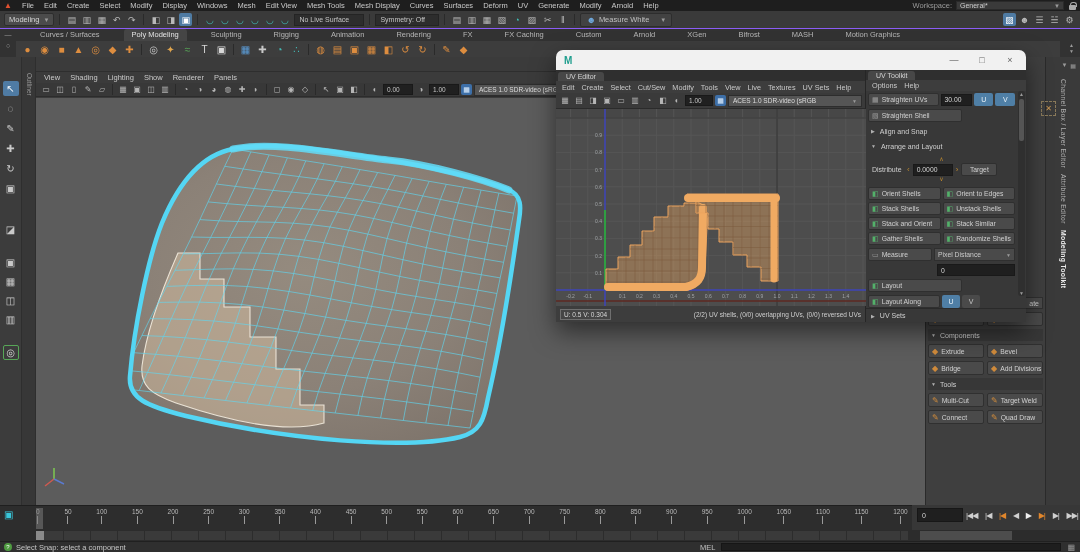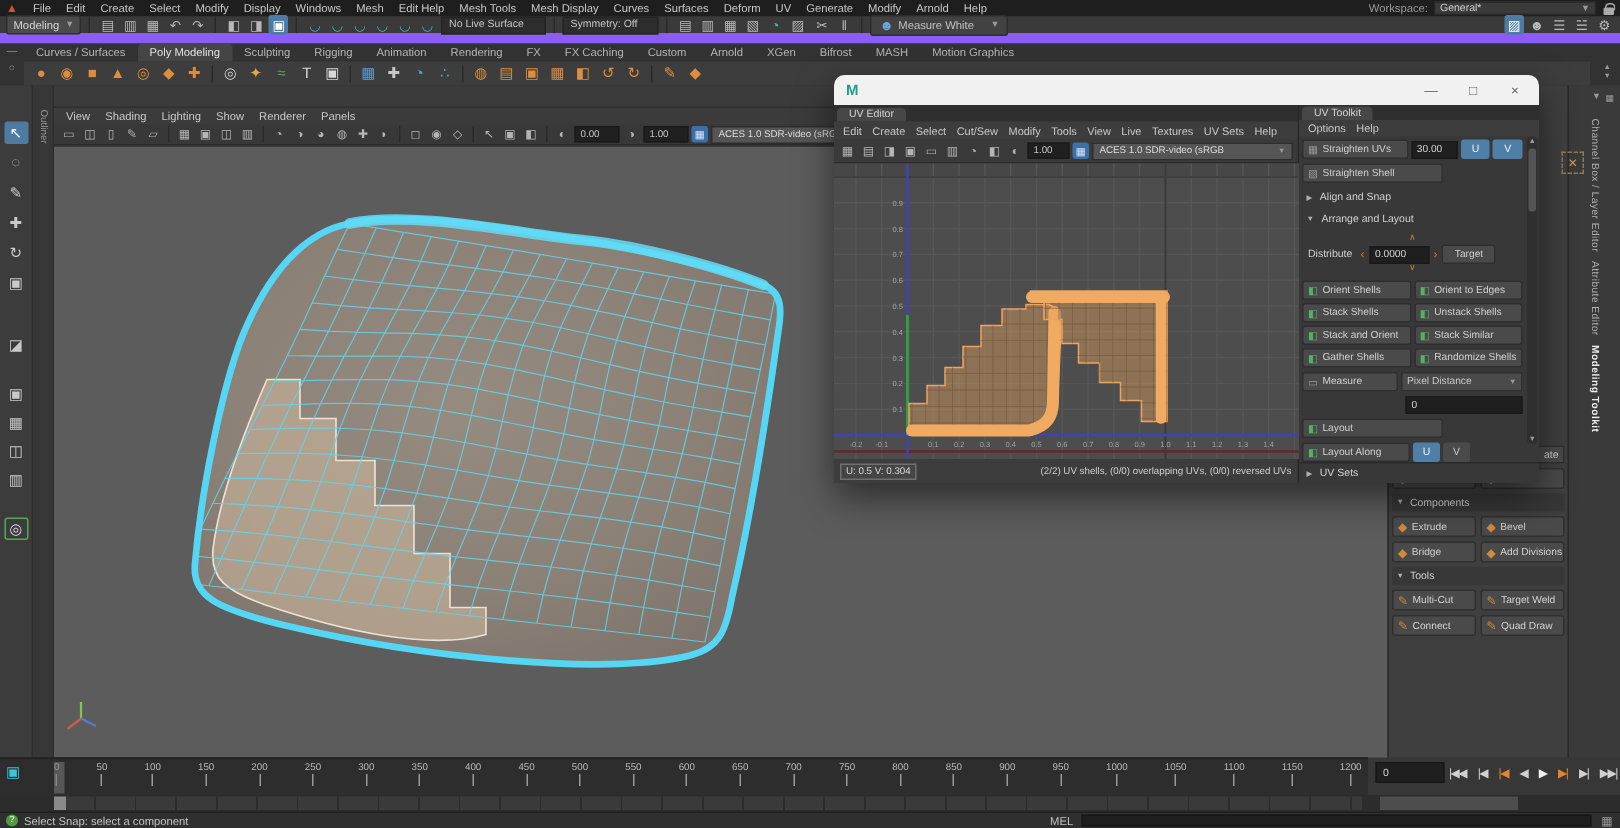--- a/index.html
+++ b/index.html
@@ -13,38 +13,38 @@
   #menubar .menu{padding:0 5px;cursor:default;}
   #menubar .spacer{flex:1;}
   #menubar .ws-label{color:#9a9a9a;margin-right:3px;}
   #menubar .ws-box{width:108px;height:9px;background:#3a3a3a;border:1px solid #2a2a2a;color:#cfcfcf;font-size:7px;display:flex;align-items:center;padding:0 3px;}
   #menubar .ws-box .arr{margin-left:auto;color:#9a9a9a;font-size:6px;}
   .lock{width:7px;height:8px;position:relative;margin-left:4px;}
   .lock:before{content:"";position:absolute;left:1px;top:0;width:5px;height:4px;border:1px solid #aaa;border-bottom:none;border-radius:3px 3px 0 0;}
   .lock:after{content:"";position:absolute;left:0;top:3px;width:7px;height:5px;background:#aaa;border-radius:1px;}
 
   
-  #statusline{position:absolute;left:0;top:11px;width:1080px;height:18px;background:#3a3a3a;border-bottom:7px solid #8b5cf6;display:flex;align-items:center;gap:3px;padding:0 4px;font-size:7.5px;color:#c0c0c0;}
+  #statusline{position:absolute;left:0;top:11px;width:1080px;height:18px;background:#3a3a3a;border-bottom:1px solid #8b5cf6;display:flex;align-items:center;gap:3px;padding:0 4px;font-size:7.5px;color:#c0c0c0;}
   .dd-box{height:13px;background:#4b4b4b;border:1px solid #2d2d2d;border-radius:2px;display:flex;align-items:center;padding:0 4px;gap:4px;color:#d5d5d5;}
   .dd-box .arr{font-size:6px;color:#9a9a9a;}
   .sep{width:1px;height:11px;background:#2a2a2a;margin:0 2px;}
   .ico-row{display:flex;align-items:center;gap:2px;}
   .s-ico{width:13px;height:13px;display:flex;align-items:center;justify-content:center;font-size:9px;color:#b9b9b9;border-radius:2px;}
   .s-ico.active{background:#4f7ba3;color:#fff;}
   .txt-field{height:12px;background:#2d2d2d;border:1px solid #242424;color:#c5c5c5;font-size:7px;display:flex;align-items:center;padding:0 4px;}
   .user-chip{height:14px;background:#424242;border:1px solid #2d2d2d;border-radius:2px;display:flex;align-items:center;gap:3px;padding:0 5px;}
   .user-chip .avatar{color:#6fa8dc;font-size:9px;}
   .user-chip .arr{font-size:6px;color:#9a9a9a;margin-left:8px;}
   #sl-right{margin-left:auto;display:flex;gap:2px;}
 
   
   #shelf{position:absolute;left:0;top:29px;width:1080px;height:28px;background:#323232;}
   #shelf-mini{position:absolute;left:2px;top:2px;width:12px;height:24px;display:flex;flex-direction:column;align-items:center;gap:4px;color:#9a9a9a;font-size:7px;}
   #shelf-tabs{position:absolute;left:16px;top:0;right:20px;height:12px;display:flex;font-size:7.5px;color:#b5b5b5;}
-  #shelf-tabs .tab{padding:1px 8px;cursor:default;}
+  #shelf-tabs .tab{padding:1px 8px;cursor:default;margin-left:16px;}
   #shelf-tabs .tab.active{background:#454545;color:#e2e2e2;border-radius:3px 3px 0 0;}
   #shelf-icons{position:absolute;left:16px;top:12px;right:20px;height:16px;display:flex;align-items:center;gap:2px;background:#3d3d3d;padding:0 4px;}
   .shelf-ico{width:15px;height:14px;display:flex;align-items:center;justify-content:center;font-size:10px;}
   #shelf-scroll{position:absolute;right:6px;top:13px;display:flex;flex-direction:column;font-size:5px;color:#9a9a9a;line-height:6px;}
 
   
   #toolbox{position:absolute;left:0;top:57px;width:22px;height:448px;background:#3c3c3c;border-right:1px solid #2e2e2e;display:flex;flex-direction:column;align-items:center;padding-top:24px;gap:5px;}
   .tool{width:16px;height:15px;display:flex;align-items:center;justify-content:center;font-size:10px;color:#c9c9c9;border-radius:2px;}
   .tool.active{background:#4f7ba3;color:#fff;}
   #toolbox .gap1{height:16px;}
@@ -154,21 +154,21 @@
     <span class="logo">▲</span>
     <div style="display:flex">
         <span class="menu">File</span>
         <span class="menu">Edit</span>
         <span class="menu">Create</span>
         <span class="menu">Select</span>
         <span class="menu">Modify</span>
         <span class="menu">Display</span>
         <span class="menu">Windows</span>
         <span class="menu">Mesh</span>
-        <span class="menu">Edit Help</span>
+        <span class="menu">Edit View</span>
         <span class="menu">Mesh Tools</span>
         <span class="menu">Mesh Display</span>
         <span class="menu">Curves</span>
         <span class="menu">Surfaces</span>
         <span class="menu">Deform</span>
         <span class="menu">UV</span>
         <span class="menu">Generate</span>
         <span class="menu">Modify</span>
         <span class="menu">Arnold</span>
         <span class="menu">Help</span>

